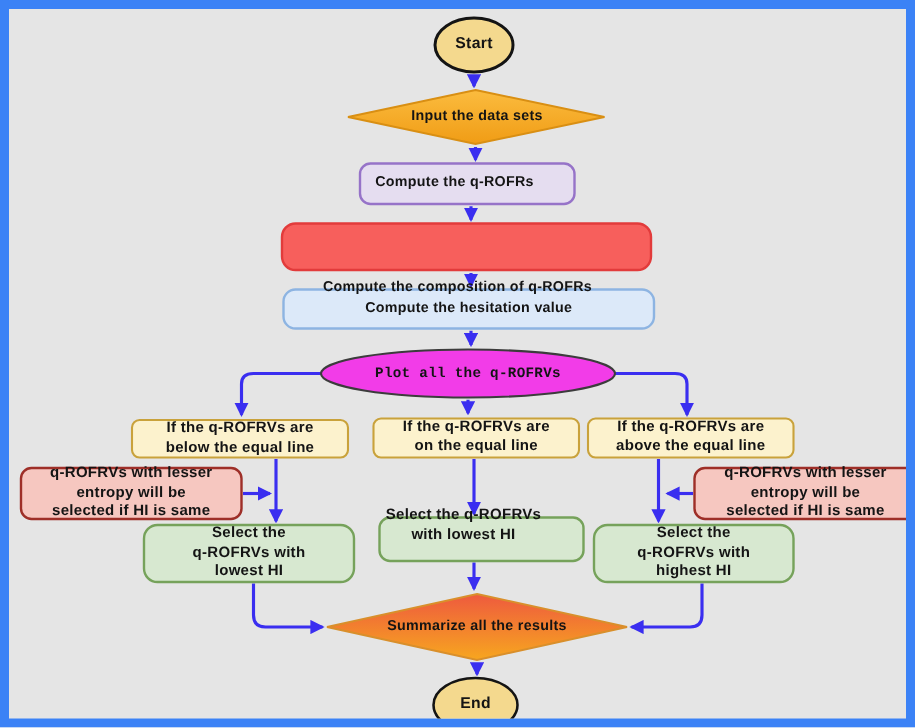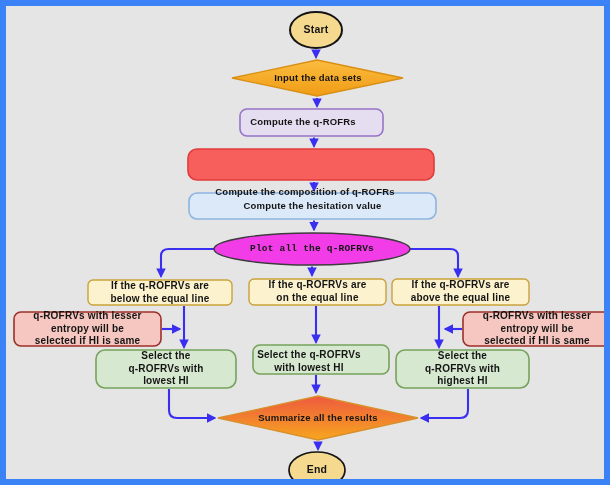--- a/index.html
+++ b/index.html
@@ -100,21 +100,21 @@
 above the equal line</div>
   <div class="lbl sm" style="left:8px;top:306px;width:147px;height:34px;">q-ROFRVs with lesser
 entropy will be
 selected if HI is same</div>
   <div class="lbl sm" style="left:457px;top:306px;width:148px;height:34px;">q-ROFRVs with lesser
 entropy will be
 selected if HI is same</div>
   <div class="lbl sm" style="left:90px;top:344px;width:140px;height:38px;">Select the
 q-ROFRVs  with
 lowest HI</div>
-  <div class="lbl sm" style="left:247px;top:341px;width:112px;height:29px;border-radius:12px;">Select the q-ROFRVs
+  <div class="lbl sm" style="left:247px;top:330px;width:112px;height:29px;border-radius:12px;">Select the q-ROFRVs
 with lowest HI</div>
   <div class="lbl sm" style="left:390px;top:344px;width:133px;height:38px;">Select the
 q-ROFRVs with
 highest HI</div>
   <div class="lbl md" style="left:213px;top:390px;width:198px;height:44px;">Summarize all the results</div>
   <div class="lbl lg" style="left:283px;top:446px;width:56px;height:36px;">End</div>
 
 </div>
 
 </body></html>

